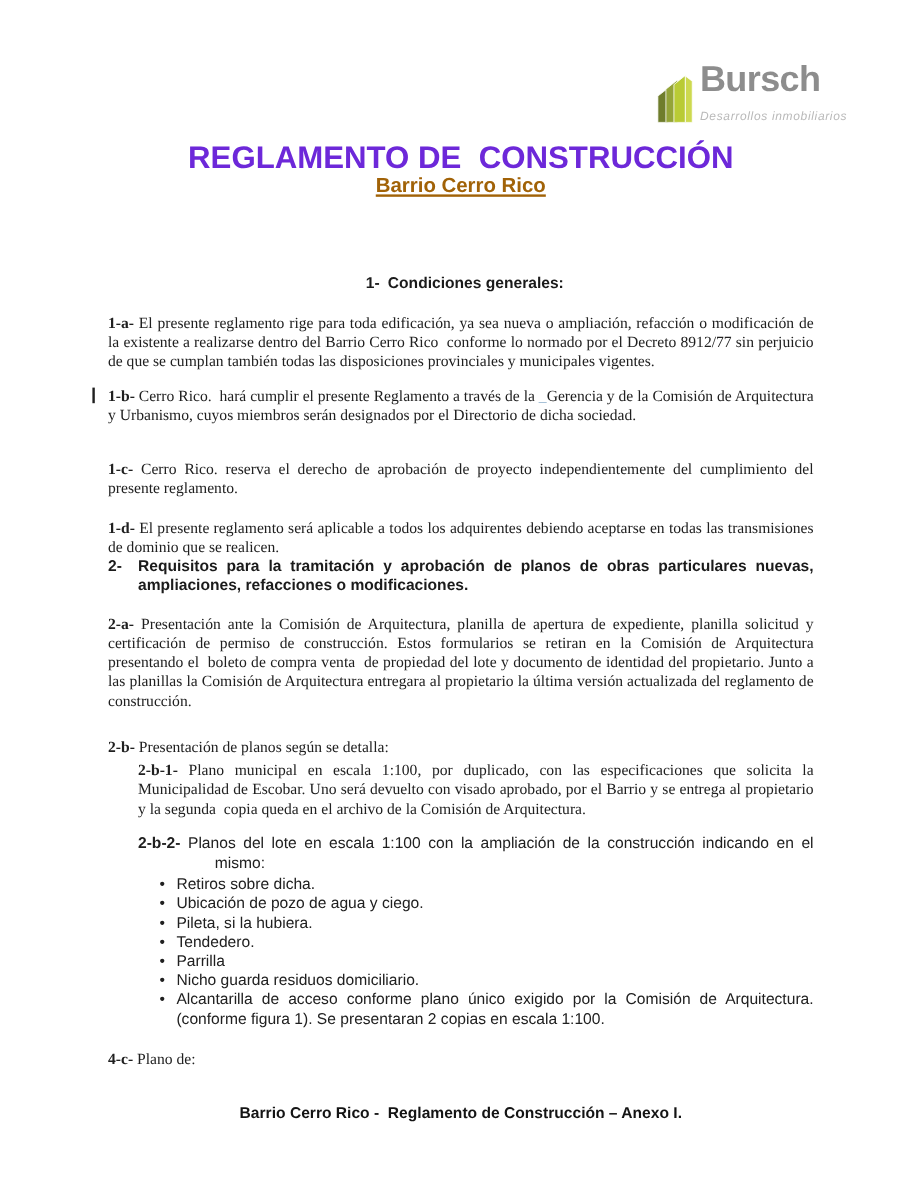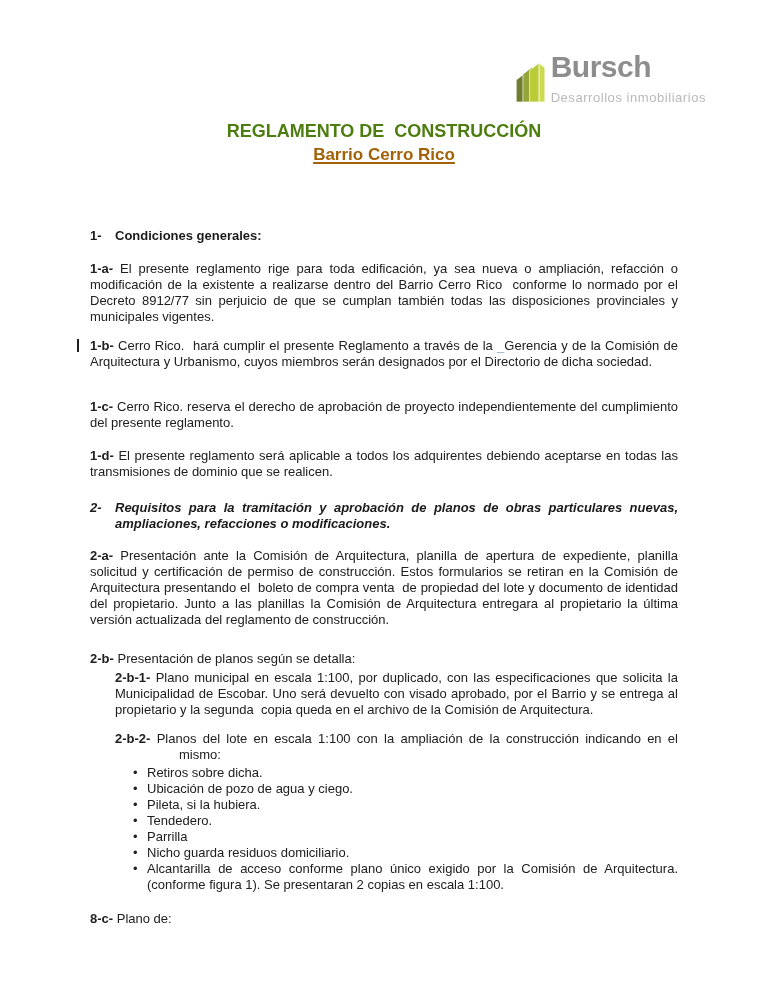--- a/index.html
+++ b/index.html
@@ -10,45 +10,45 @@
     font-family:"Liberation Sans",sans-serif;
     font-size:13px;line-height:16px;
     color:#202020;
     overflow:hidden;
   }
   
   .logo{position:absolute;top:52px;right:62px;display:flex;align-items:flex-end;gap:3px;}
   .logo-icon{display:block;flex:0 0 auto;}
   .logo-text{display:flex;flex-direction:column;align-items:flex-start;}
   .brand{font-size:30px;line-height:30px;font-weight:bold;color:#8d8d8d;letter-spacing:-0.5px;}
-  .tagline{font-size:13px;line-height:9px;color:#b9b9b9;letter-spacing:0.55px;margin-top:11px;}
+  .tagline{font-size:10px;line-height:9px;color:#b9b9b9;letter-spacing:0.55px;margin-top:11px;font-style:italic;}
   
   .content{padding:0 90px;}
-  .title{margin:120px 0 0;font-size:18px;line-height:23px;font-weight:bold;text-align:center;color:#4d7c0f;}
+  .title{margin:120px 0 0;font-size:26px;line-height:23px;font-weight:bold;text-align:center;color:#6d28d9;}
   .subtitle{margin:0;font-size:17px;line-height:23px;font-weight:bold;text-align:center;color:#a16207;}
   .subtitle .u{text-decoration:underline;text-decoration-thickness:2px;text-underline-offset:2px;}
   p{margin:0;}
-  .body-p{text-align:justify;}
+  .body-p{text-align:justify;font-family:Liberation Serif, serif;}
   .hang{padding-left:25px;text-indent:-25px;font-weight:bold;color:#1b1b1b;}
   .hang .h-label{display:inline-block;width:25px;text-indent:0;}
   .just{text-align:justify;}
   .sub{margin-left:25px;}
   .lbl{font-weight:bold;}
   .mark{color:#8fb0cc;}
   .rel{position:relative;}
   .change-bar{position:absolute;left:-13px;top:1px;width:2px;height:13px;background:#1f1f1f;}
   .p2b2{text-align:justify;text-align-last:justify;}
   .cont{display:block;margin-left:33px;text-align:left;text-align-last:left;padding-left:31px;}
   ul.bullets{margin:2px 0 0 43px;padding:0;list-style:none;}
   ul.bullets li{position:relative;padding-left:14px;text-align:justify;}
   .li-dot{position:absolute;left:0;top:0;}
   .footer-line{font-weight:bold;font-size:13px;text-align:center;color:#141414;}
   
-  .mt62{margin-top:62px;} .mt17{margin-top:17px;} .mt13{margin-top:13px;}
-  .mt15{margin-top:29px;} .mt16{margin-top:16px;} .mt20{margin-top:20px;font-style:italic;}
+  .mt62{margin-top:62px;text-align:center;} .mt17{margin-top:17px;} .mt13{margin-top:13px;}
+  .mt15{margin-top:29px;} .mt16{margin-top:16px;} .mt20{}
   .mt23{margin-top:23px;} .mt11{margin-top:3px;} .mt18{margin-top:18px;}
 </style>
 </head>
 <body>
 
 <div class="page">
 
   <div class="logo">
     <svg class="logo-icon" width="33" height="42" viewBox="0 0 34 44" xmlns="http://www.w3.org/2000/svg">
       <polygon points="1,44 1,21 10,14 10,44" stroke="#ffffff" stroke-width="0.7" fill="#6f7d2c"></polygon>
@@ -90,18 +90,18 @@
     <ul class="bullets">
       <li><span class="li-dot">•</span><span>Retiros sobre dicha.</span></li>
       <li><span class="li-dot">•</span><span>Ubicación de pozo de agua y ciego.</span></li>
       <li><span class="li-dot">•</span><span>Pileta, si la hubiera.</span></li>
       <li><span class="li-dot">•</span><span>Tendedero.</span></li>
       <li><span class="li-dot">•</span><span>Parrilla</span></li>
       <li><span class="li-dot">•</span><span>Nicho guarda residuos domiciliario.</span></li>
       <li><span class="li-dot">•</span><span>Alcantarilla de acceso conforme plano único exigido por la Comisión de Arquitectura. (conforme figura 1). Se presentaran 2 copias en escala 1:100.</span></li>
     </ul>
 
-    <p class="body-p mt18"><span class="lbl">8-c-</span> <span>Plano de:</span></p>
+    <p class="body-p mt18"><span class="lbl">4-c-</span> <span>Plano de:</span></p>
 
     <p class="footer-line mt15">Barrio Cerro Rico -&nbsp; Reglamento de Construcción – Anexo I.</p>
 
   </div>
 </div>
 
 </body></html>

